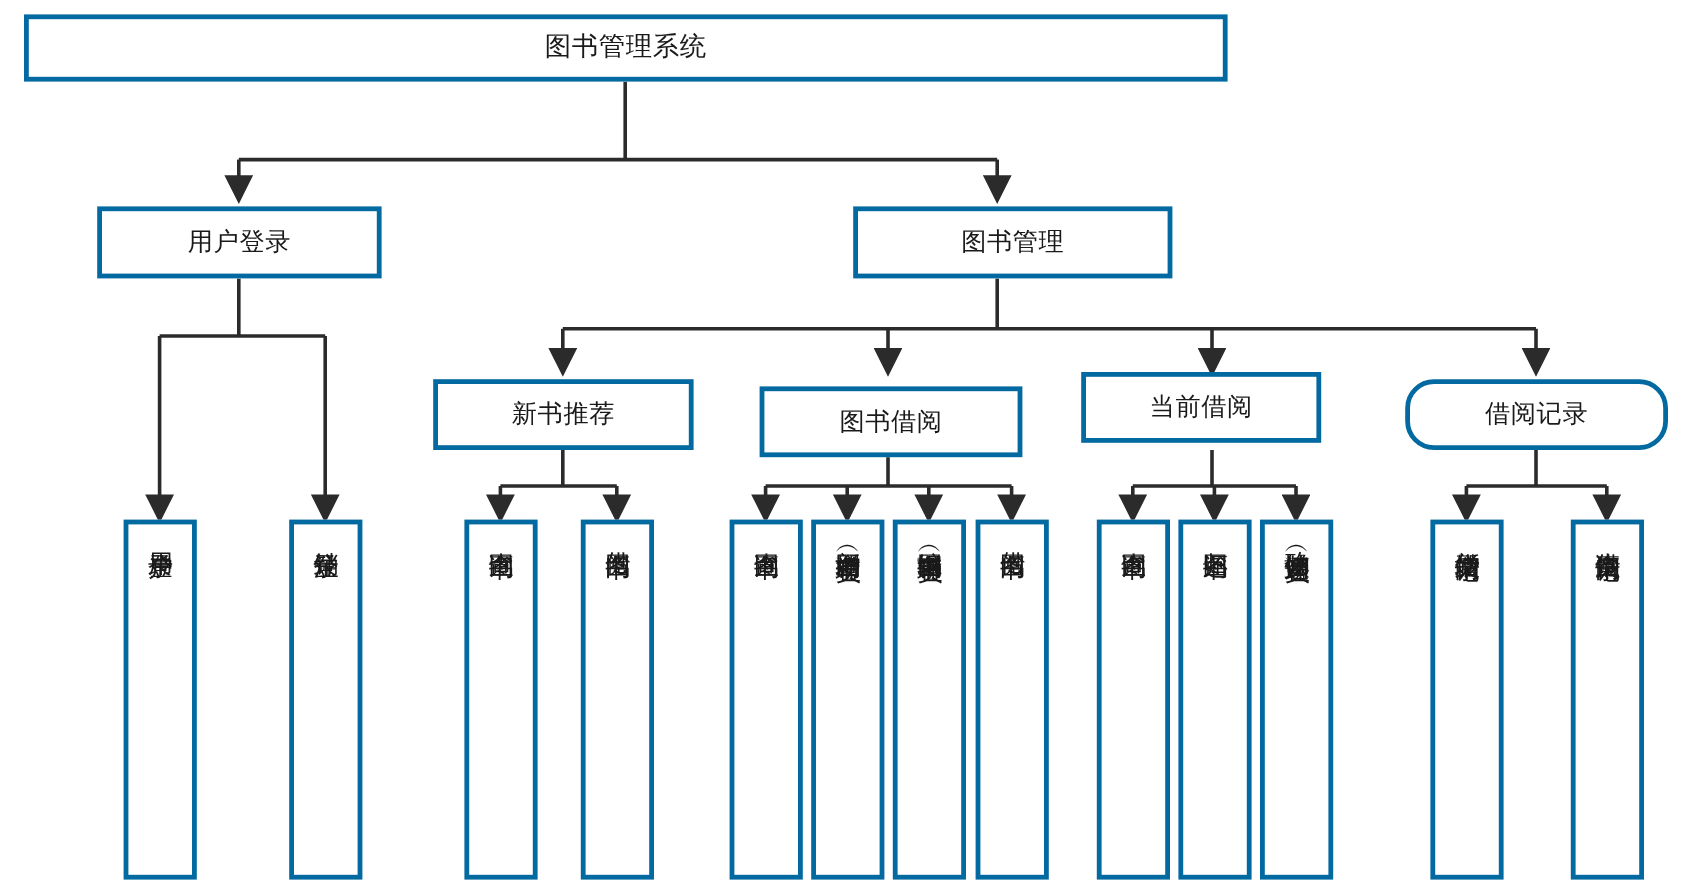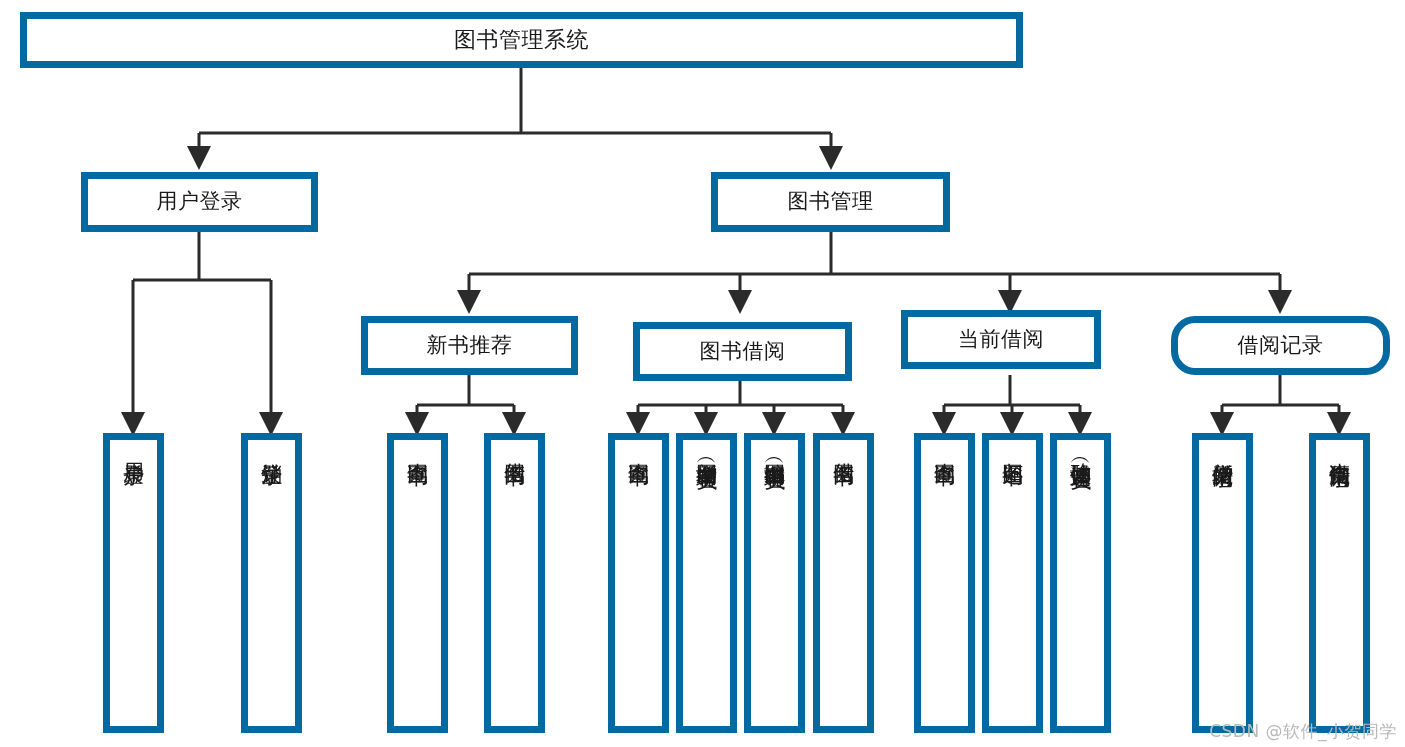--- a/index.html
+++ b/index.html
@@ -13,21 +13,21 @@
   #canvas {
     position: relative;
     width: 1405px;
     height: 747px;
     background: #ffffff;
     overflow: hidden;
   }
   .node {
     position: absolute;
     box-sizing: border-box;
-    border: 7px solid #0369a1;
+    border: 4px solid #0369a1;
     background: #ffffff;
     display: flex;
     align-items: center;
     justify-content: center;
     color: #1a1a1a;
   }
   .node-label {
     display: block;
     text-align: center;
     line-height: 1.12;
@@ -127,21 +127,21 @@
     </g>
   </svg>
 
   <div class="node h root" style="left:20px; top:12px; width:1003px; height:56px;">
     <span class="node-label">图书管理系统</span>
   </div>
 
   <div class="node h" style="left:81px; top:172px; width:237px; height:60px;">
     <span class="node-label">用户登录</span>
   </div>
-  <div class="node h" style="left:711px; top:172px; width:239px; height:60px;">
+  <div class="node h" style="left:711px; top:172px; width:266px; height:60px;">
     <span class="node-label">图书管理</span>
   </div>
 
   <div class="node h" style="left:361px; top:316px; width:217px; height:59px;font-family:Liberation Serif, serif;">
     <span class="node-label">新书推荐</span>
   </div>
   <div class="node h" style="left:633px; top:322px; width:219px; height:59px;">
     <span class="node-label">图书借阅</span>
   </div>
   <div class="node h" style="left:901px; top:310px; width:200px; height:59px;">
@@ -188,15 +188,14 @@
     <span class="node-label">确认归还（管理员）</span>
   </div>
 
   <div class="node v" style="left:1192px; top:433px; width:61px; height:300px;">
     <span class="node-label">新增借阅记录</span>
   </div>
   <div class="node v" style="left:1309px; top:433px; width:61px; height:300px;">
     <span class="node-label">查询借阅记录</span>
   </div>
 
-  <div class="watermark">CSDN @软件_小贺同学</div>
 
 </div>
 
 </body></html>

